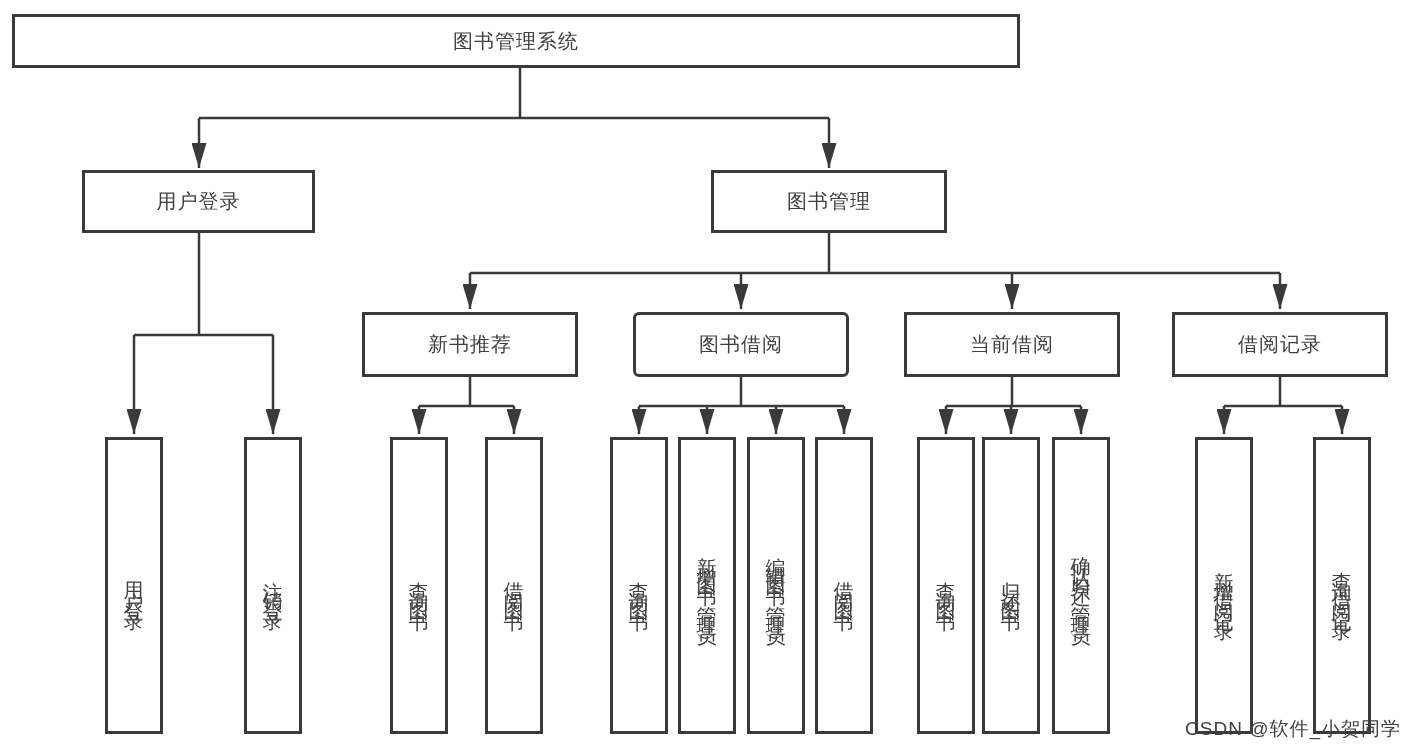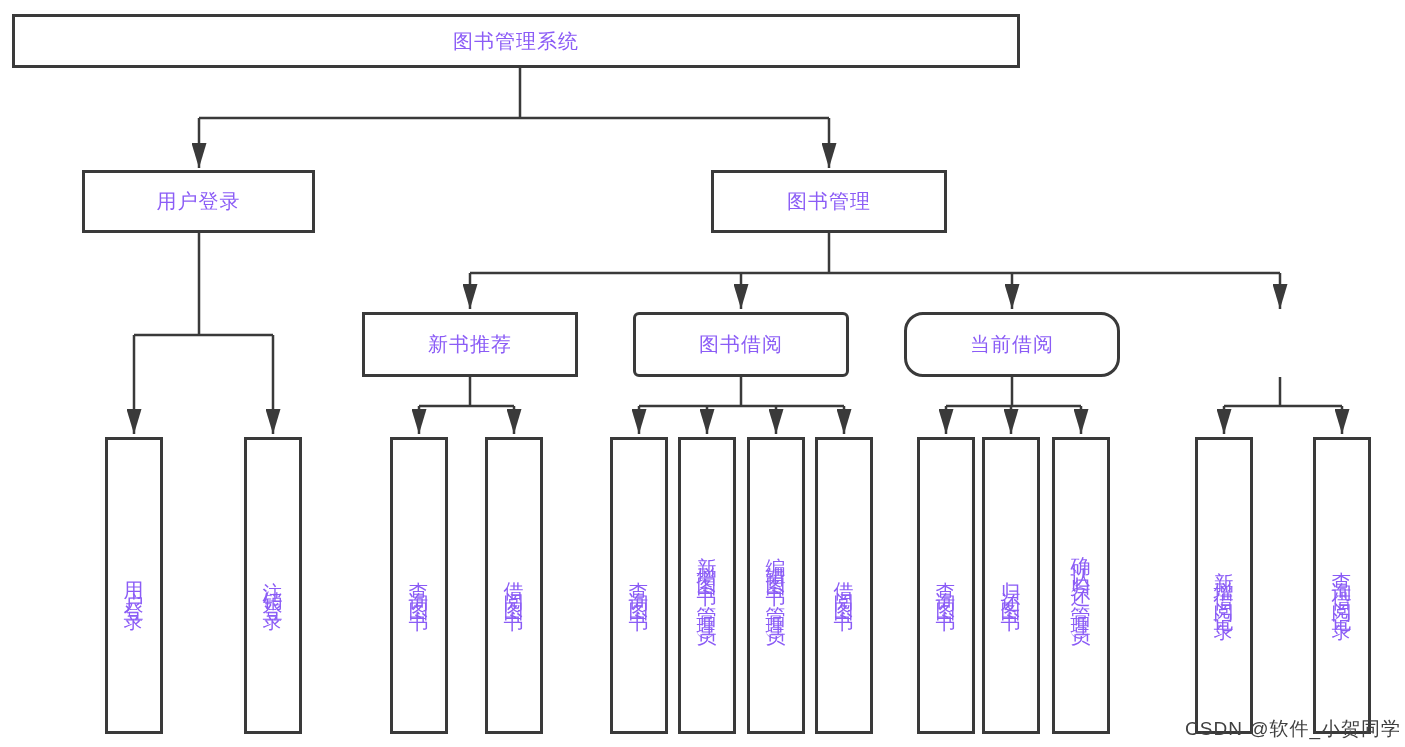--- a/index.html
+++ b/index.html
@@ -21,35 +21,35 @@
     position: absolute;
     left: 0;
     top: 0;
     z-index: 0;
   }
   .node {
     position: absolute;
     box-sizing: border-box;
     border: 3px solid #3a3a3a;
     background: #ffffff;
-    color: #8b5cf6;
+    color: #404040;
     display: flex;
     align-items: center;
     justify-content: center;
     z-index: 1;
     font-size: 20px;
     letter-spacing: 1px;
   }
   .root  { left: 12px;  top: 14px;  width: 1008px; height: 54px; }
   .lvl2a { left: 82px;  top: 170px; width: 233px;  height: 63px; }
   .lvl2b { left: 711px; top: 170px; width: 236px;  height: 63px; }
   .lvl3  { top: 312px; width: 216px; height: 65px; }
   .l3a { left: 362px; }
   .l3b { left: 633px; border-radius: 6px; }
-  .l3c { left: 904px; border-radius: 19px; }
+  .l3c { left: 904px; }
   .l3d { left: 1172px; }
   .leaf {
     top: 437px;
     width: 58px;
     height: 297px;
     writing-mode: vertical-rl;
     text-orientation: mixed;
     font-size: 20px;
     letter-spacing: 10px;
     line-height: 1;
@@ -123,20 +123,21 @@
   </svg>
 
   <div class="node root">图书管理系统</div>
 
   <div class="node lvl2a">用户登录</div>
   <div class="node lvl3 l3a">新书推荐</div>
 
   <div class="node lvl2b">图书管理</div>
   <div class="node lvl3 l3b">图书借阅</div>
   <div class="node lvl3 l3c">当前借阅</div>
+  <div class="node lvl3 l3d">借阅记录</div>
 
   <div class="node leaf lfA">用户登录</div>
   <div class="node leaf lfB">注销登录</div>
 
   <div class="node leaf lfC">查询图书</div>
   <div class="node leaf lfD">借阅图书</div>
 
   <div class="node leaf lfE">查询图书</div>
   <div class="node leaf lfF">新增图书（管理员）</div>
   <div class="node leaf lfG">编辑图书（管理员）</div>

